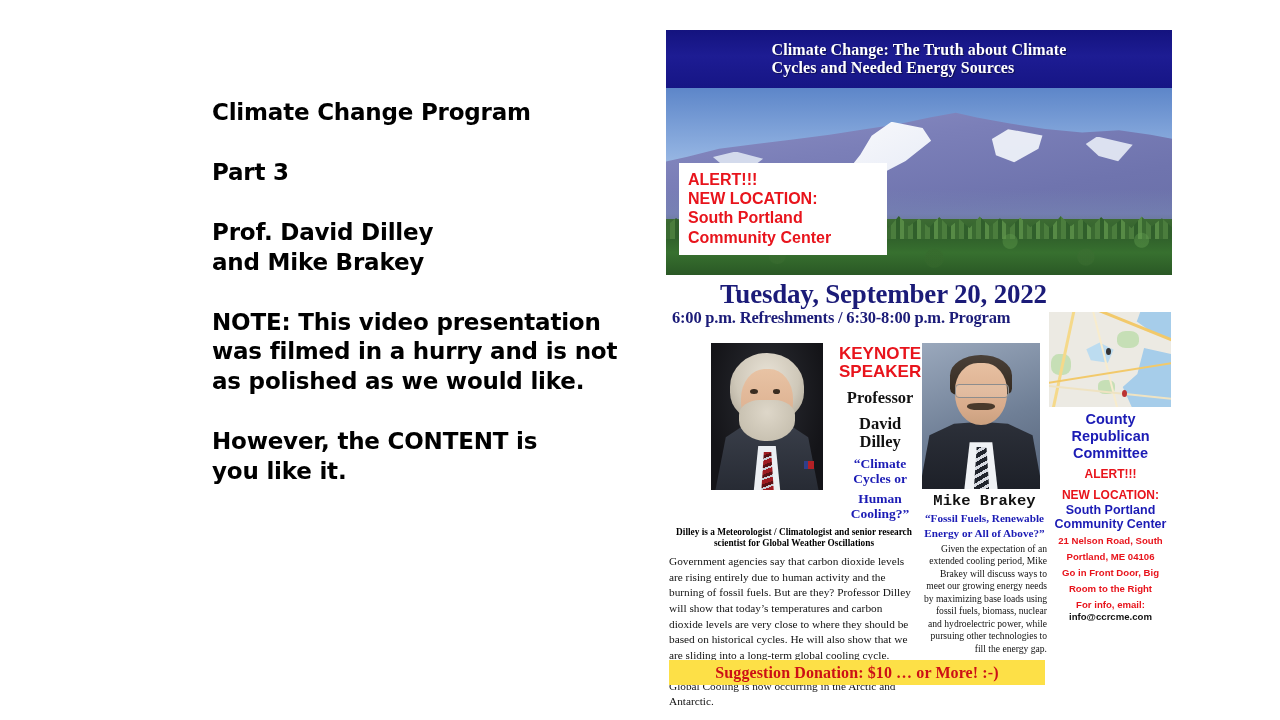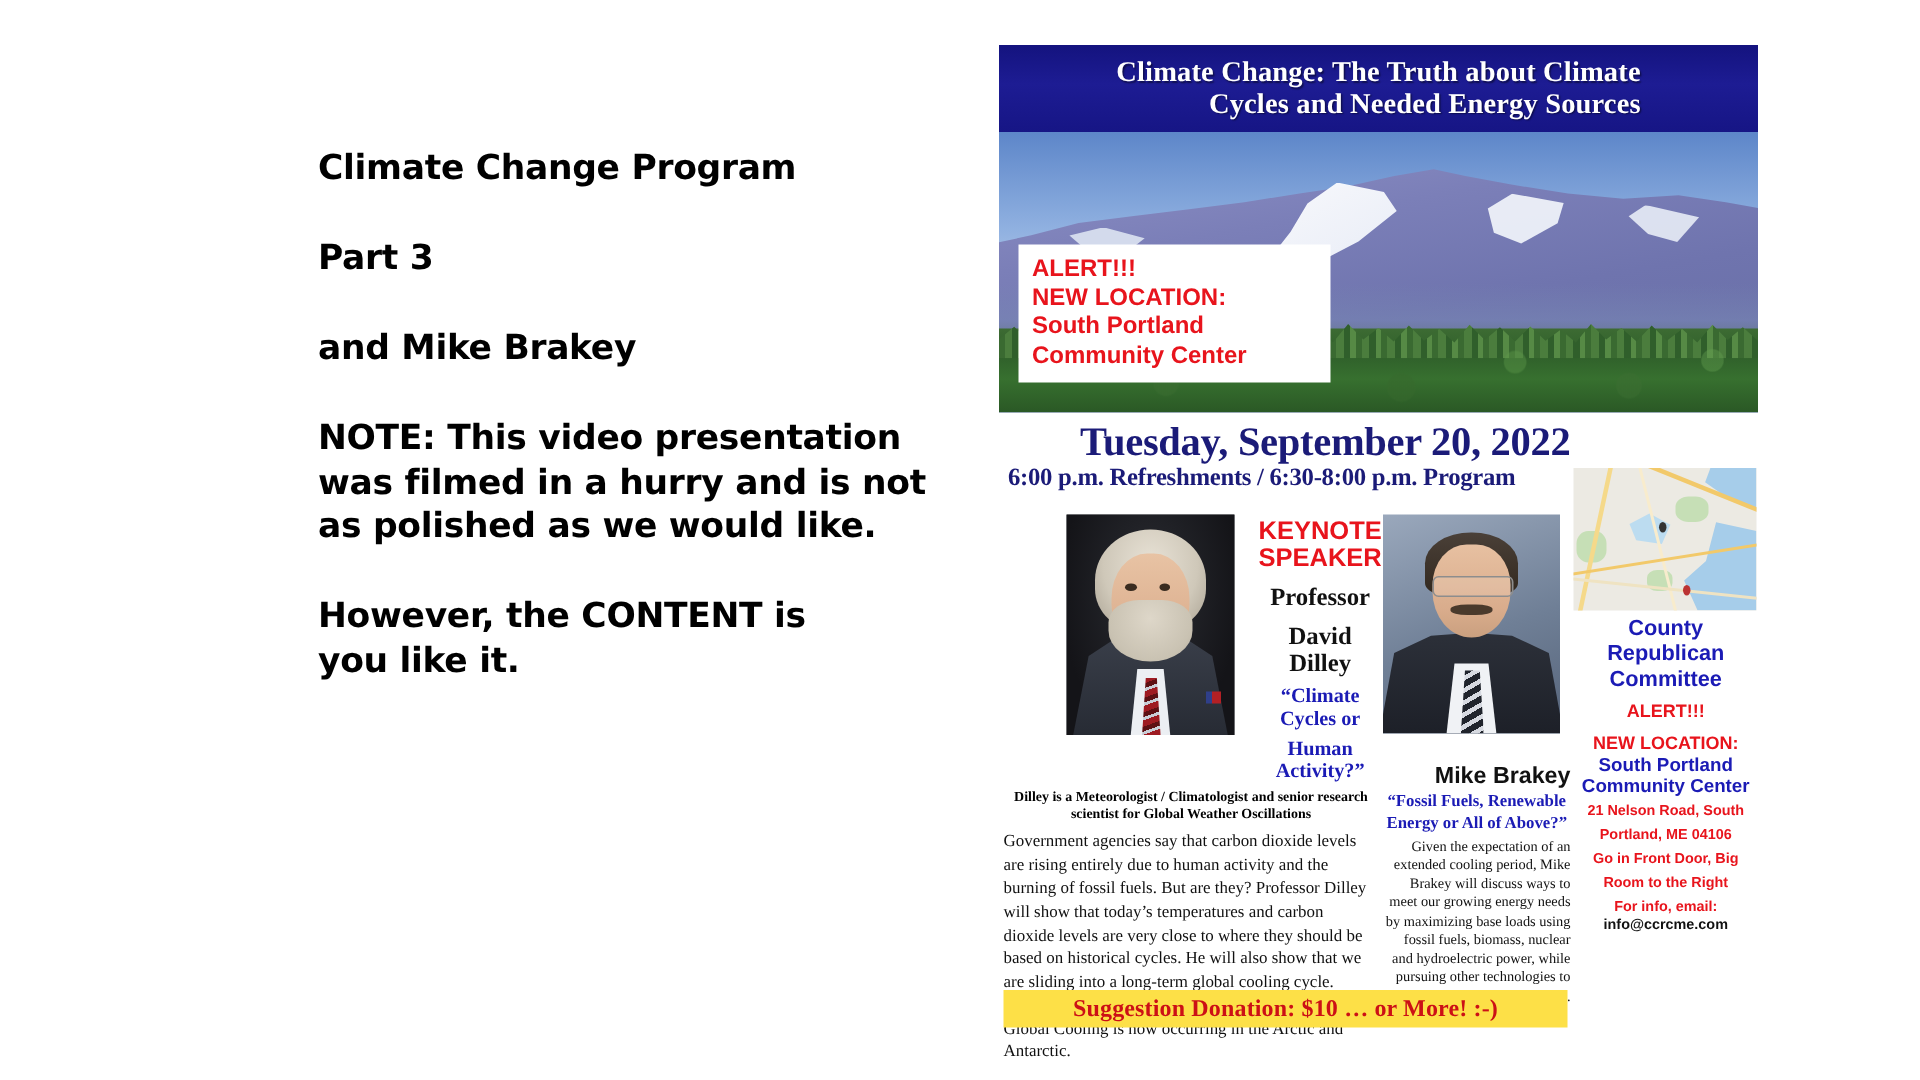--- a/index.html
+++ b/index.html
@@ -51,23 +51,23 @@
     background: #171789;
     background: linear-gradient(180deg,#14137f 0%, #1d1c93 45%, #161585 100%);
     display: flex;
     align-items: center;
     justify-content: center;
   }
   .poster-header .htxt {
     color: #ffffff;
     font-family: "Liberation Serif", serif;
     font-weight: bold;
-    font-size: 19px;
+    font-size: 16px;
     line-height: 1.12;
-    text-align: right;
+    text-align: left;
     letter-spacing: 0.1px;
     text-shadow: 1px 1px 1px rgba(0,0,0,0.45);
     padding: 0 6px;
   }
 
   
   .photo-banner {
     position: absolute;
     left: 0; top: 58px;
     width: 506px;
@@ -346,27 +346,27 @@
     border:1.4px solid #8d8d8d;
     border-radius: 4px;
     background: rgba(255,255,255,.12);
   }
   .pb-stache {
     position:absolute; left:38%; top:41%; width:24%; height:5%;
     background:#4a3a2c; border-radius: 40%;
   }
 
   .brakey-name {
-    display:block; text-align:right;
+    display:block; text-align:center;
     color:#111111;
-    font-family: Liberation Sans, sans-serif;
+    font-family: Liberation Mono, monospace;
     font-weight:bold;
     font-size:15.5px;
     line-height:1.1;
-    margin-top:20px;
+    margin-top:4px;
   }
   .brakey-quote {
     display:block; text-align:center;
     color:#1b1bb5;
     font-family: "Liberation Serif", serif;
     font-weight:bold;
     font-size:11.2px;
     line-height:1.16;
     margin-top:2px;
   }
@@ -494,20 +494,21 @@
 <body>
 
 <div id="slide-text">
   <p class="blk">
     <span class="ln">Climate Change Program</span>
   </p>
   <p class="blk">
     <span class="ln">Part 3</span>
   </p>
   <p class="blk">
+    <span class="ln">Prof. David Dilley</span>
     <span class="ln">and Mike Brakey</span>
   </p>
   <p class="blk">
     <span class="ln">NOTE: This video presentation</span>
     <span class="ln">was filmed in a hurry and is not</span>
     <span class="ln">as polished as we would like.</span>
   </p>
   <p class="blk">
     <span class="ln">However, the CONTENT is</span>
     <span class="ln">you like it.</span>
@@ -561,21 +562,21 @@
           <div class="pd-eye r"></div>
           <div class="pd-beard"></div>
           <div class="pd-flag"></div>
         </div>
         <div class="keynote">
           <span class="kn-red">KEYNOTE</span>
           <span class="kn-red">SPEAKER</span>
           <span class="kn-blk">Professor</span>
           <span class="kn-blk">David Dilley</span>
           <span class="kn-blue">“Climate Cycles or</span>
-          <span class="kn-blue">Human Activity?”</span>
+          <span class="kn-blue">Human Cooling?”</span>
         </div>
       </div>
       <div class="bio-head">Dilley is a Meteorologist / Climatologist and senior research scientist for Global Weather Oscillations</div>
       <div class="bio-body">Government agencies say that carbon dioxide levels are rising entirely due to human activity and the burning of fossil fuels. But are they? Professor Dilley will show that today’s temperatures and carbon dioxide levels are very close to where they should be based on historical cycles. He will also show that we are sliding into a long-term global cooling cycle. Global Warming begins and ends at the poles—and Global Cooling is now occurring in the Arctic and Antarctic.</div>
     </div>
 
     <div class="col-b">
       <div class="portrait-brakey">
         <div class="pb-suit"></div>
         <div class="pb-shirt"></div>

